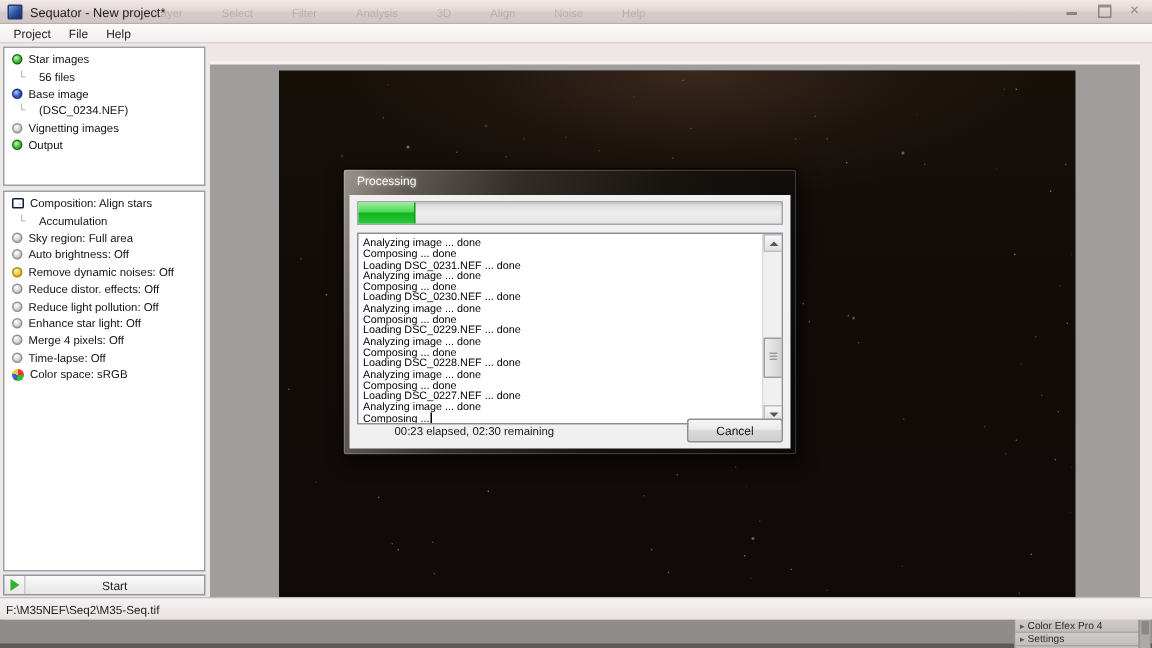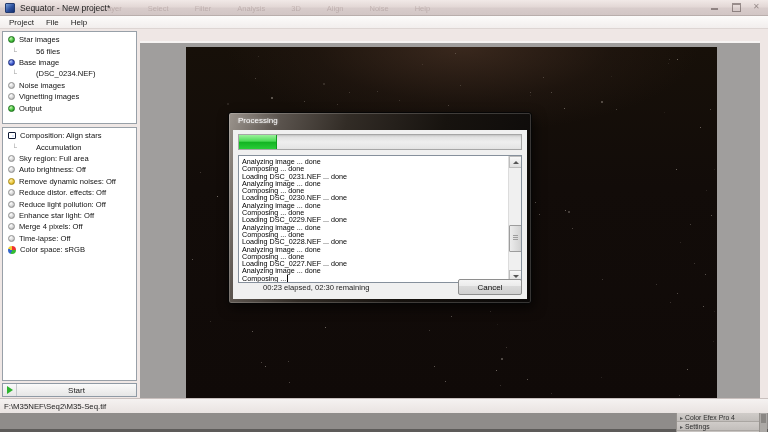--- a/index.html
+++ b/index.html
@@ -30,21 +30,21 @@
 
   
   .panel { position:absolute; left:2px; width:135px; background:#fff; border:1px solid #98a0a8; }
   .tree-panel { top:31px; height:93px; }
   .settings-panel { top:127px; height:254px; }
   .panel .rows { padding-top:2px; }
   .row { display:flex; align-items:center; height:11.4px; padding-left:5px; white-space:nowrap; overflow:hidden; }
   .row .lbl { font-size:7.6px; color:#111; margin-left:4px; }
   .row.child { padding-left:9px; }
   .tree-connector { color:#9a9a9a; font-size:7px; }
-  .row.child .lbl { margin-left:19px; }
+  .row.child .lbl { margin-left:9px; }
   .orb { width:7px; height:7px; border-radius:50%; flex:0 0 7px; }
   .orb.green { background:radial-gradient(circle at 35% 30%, #c8f5b4 0%, #44c23c 55%, #1d7d1a 100%); border:0.5px solid #1a6e18; }
   .orb.blue  { background:radial-gradient(circle at 35% 30%, #b9ccf7 0%, #3d58cf 55%, #1d2f86 100%); border:0.5px solid #1c2d7d; }
   .orb.gray  { background:radial-gradient(circle at 35% 30%, #ffffff 0%, #d6d6d6 55%, #9a9a9a 100%); border:0.5px solid #909090; }
   .orb.yellow{ background:radial-gradient(circle at 35% 30%, #fdf0b5 0%, #ecc93e 55%, #b6921a 100%); border:0.5px solid #a8860f; }
   .icon-composition { width:8px; height:7px; flex:0 0 8px; border-radius:1px;
     background:#1c2a52 radial-gradient(circle at 30% 35%, #fff 0%, #fff 12%, transparent 14%), #1c2a52; border:1px solid #101a36; position:relative; }
   .icon-composition::after { content:""; position:absolute; right:1px; bottom:1px; width:2px; height:2px; background:#cfe0ff; border-radius:50%; }
   .icon-colorspace { width:8px; height:8px; flex:0 0 8px; border-radius:50%;
     background:conic-gradient(#e33 0 25%, #3b3 25% 55%, #36c 55% 80%, #ec3 80% 100%); }
@@ -172,24 +172,20 @@
           <span class="tree-connector">└</span>
           <span class="lbl">56 files</span>
         </div>
         <div class="row">
           <span class="orb blue"></span>
           <span class="lbl">Base image</span>
         </div>
         <div class="row child">
           <span class="tree-connector">└</span>
           <span class="lbl">(DSC_0234.NEF)</span>
-        </div>
-        <div class="row">
-          <span class="orb gray"></span>
-          <span class="lbl">Noise images</span>
         </div>
         <div class="row">
           <span class="orb gray"></span>
           <span class="lbl">Vignetting images</span>
         </div>
         <div class="row">
           <span class="orb green"></span>
           <span class="lbl">Output</span>
         </div>
       </div>

